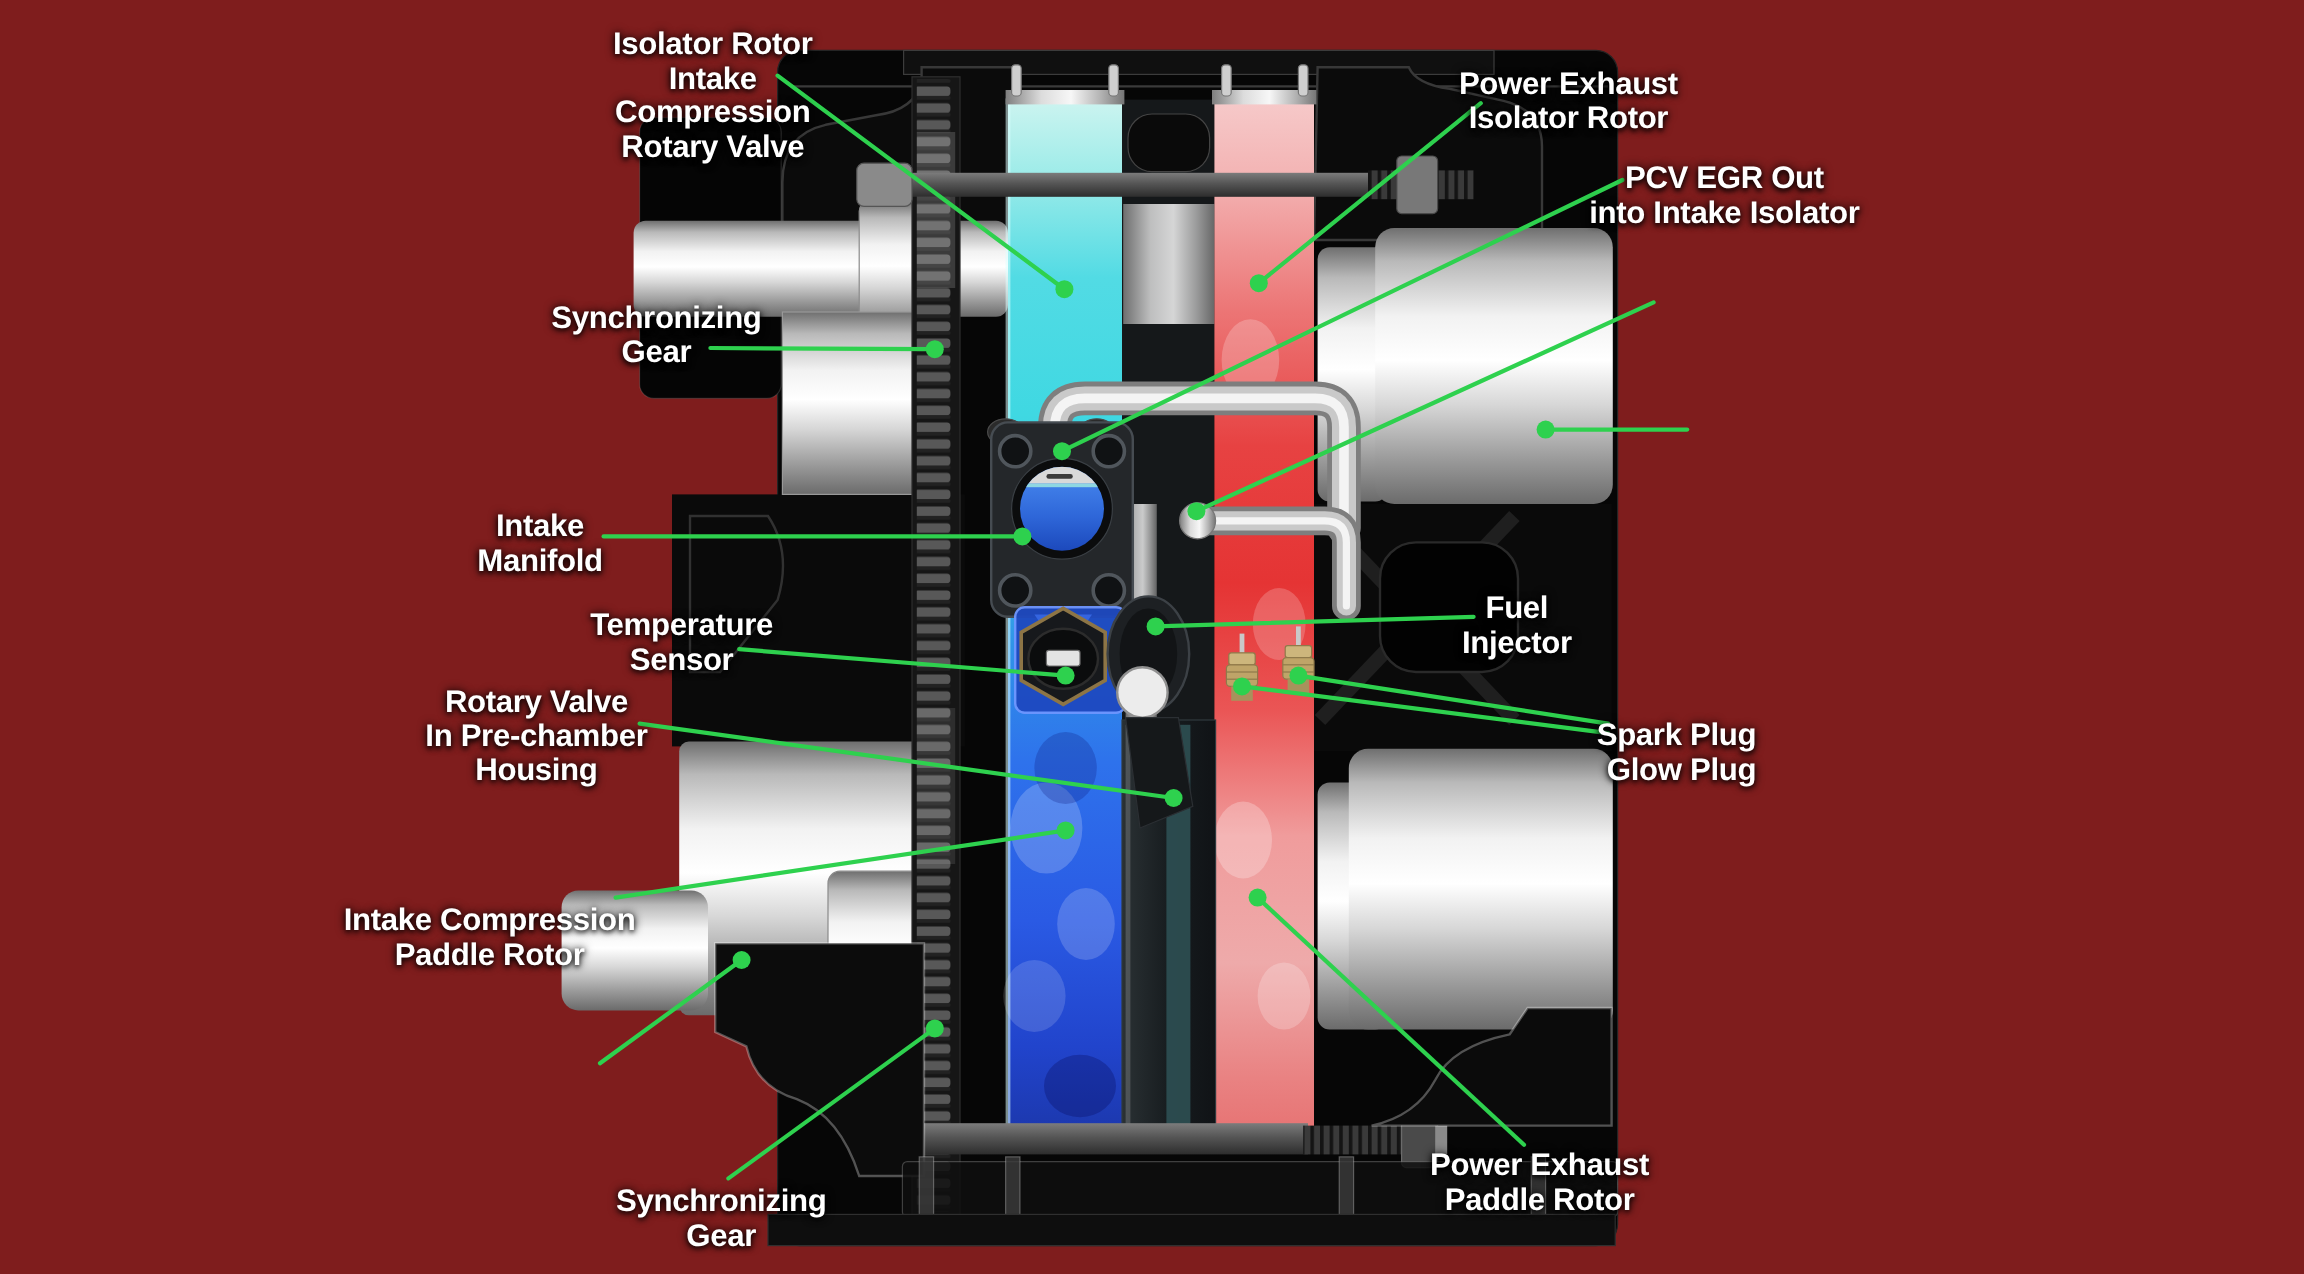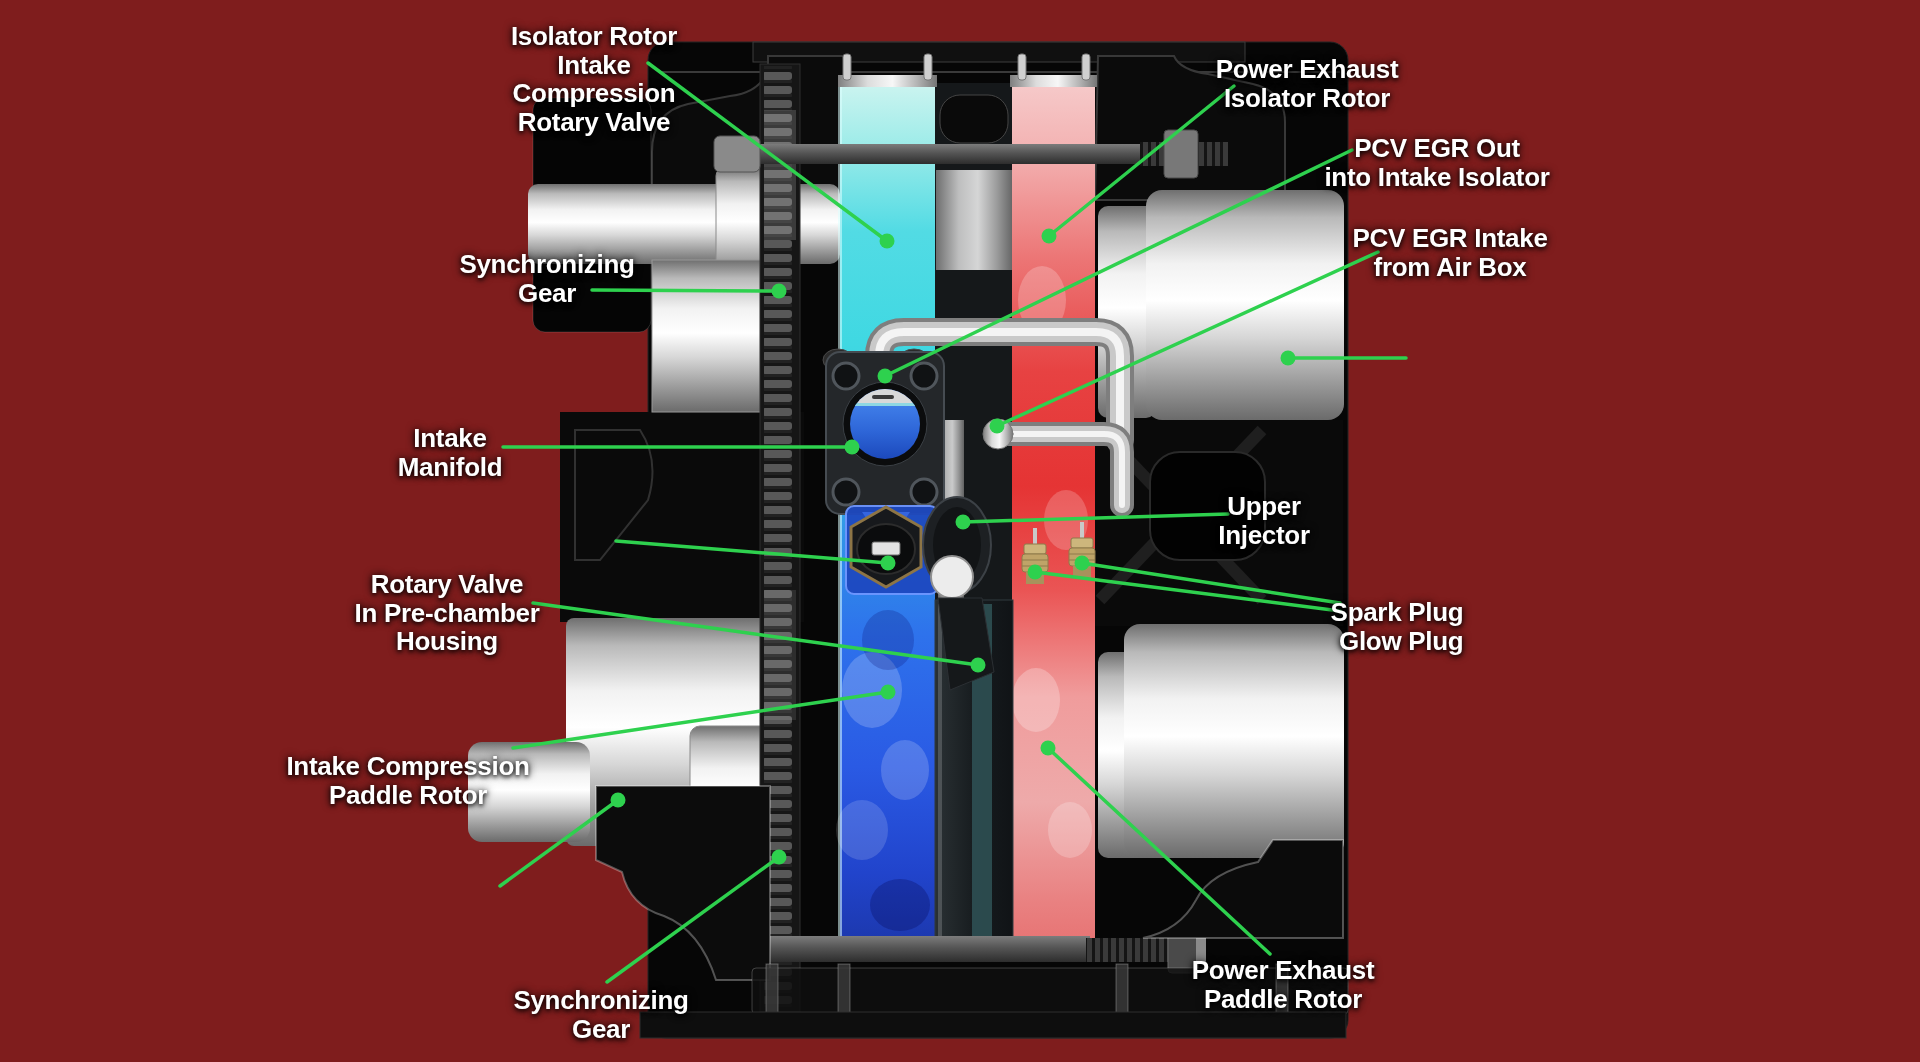--- a/index.html
+++ b/index.html
@@ -296,34 +296,34 @@
 
   <div id="callout-layer">
       <div class="callout-label" style="left: 594px; top: 22px;">Isolator Rotor
 Intake
 Compression
 Rotary Valve</div>
       <div class="callout-label" style="left: 547px; top: 250px;">Synchronizing
 Gear</div>
       <div class="callout-label" style="left: 450px; top: 424px;">Intake
 Manifold</div>
+      <div class="callout-label" style="left: 568px; top: 506px;">Temperature
+Sensor</div>
       <div class="callout-label" style="left: 447px; top: 570px;">Rotary Valve
 In Pre-chamber
 Housing</div>
       <div class="callout-label" style="left: 408px; top: 752px;">Intake Compression
 Paddle Rotor</div>
       <div class="callout-label" style="left: 601px; top: 986px;">Synchronizing
 Gear</div>
       <div class="callout-label" style="left: 1307px; top: 55px;">Power Exhaust
 Isolator Rotor</div>
       <div class="callout-label" style="left: 1437px; top: 134px;">PCV EGR Out
 into Intake Isolator</div>
-      <div class="callout-label" style="left: 1450px; top: 224px;">PCV EGR Intake
-from Air Box</div>
-      <div class="callout-label" style="left: 1264px; top: 492px;">Upper
+      <div class="callout-label" style="left: 1264px; top: 492px;">Fuel
 Injector</div>
       <div class="callout-label" style="left: 1397px; top: 598px; text-align: right;">Spark Plug
 Glow Plug</div>
       <div class="callout-label" style="left: 1283px; top: 956px;">Power Exhaust
 Paddle Rotor</div>
     </div>
 
 </div>
 
 </body></html>

